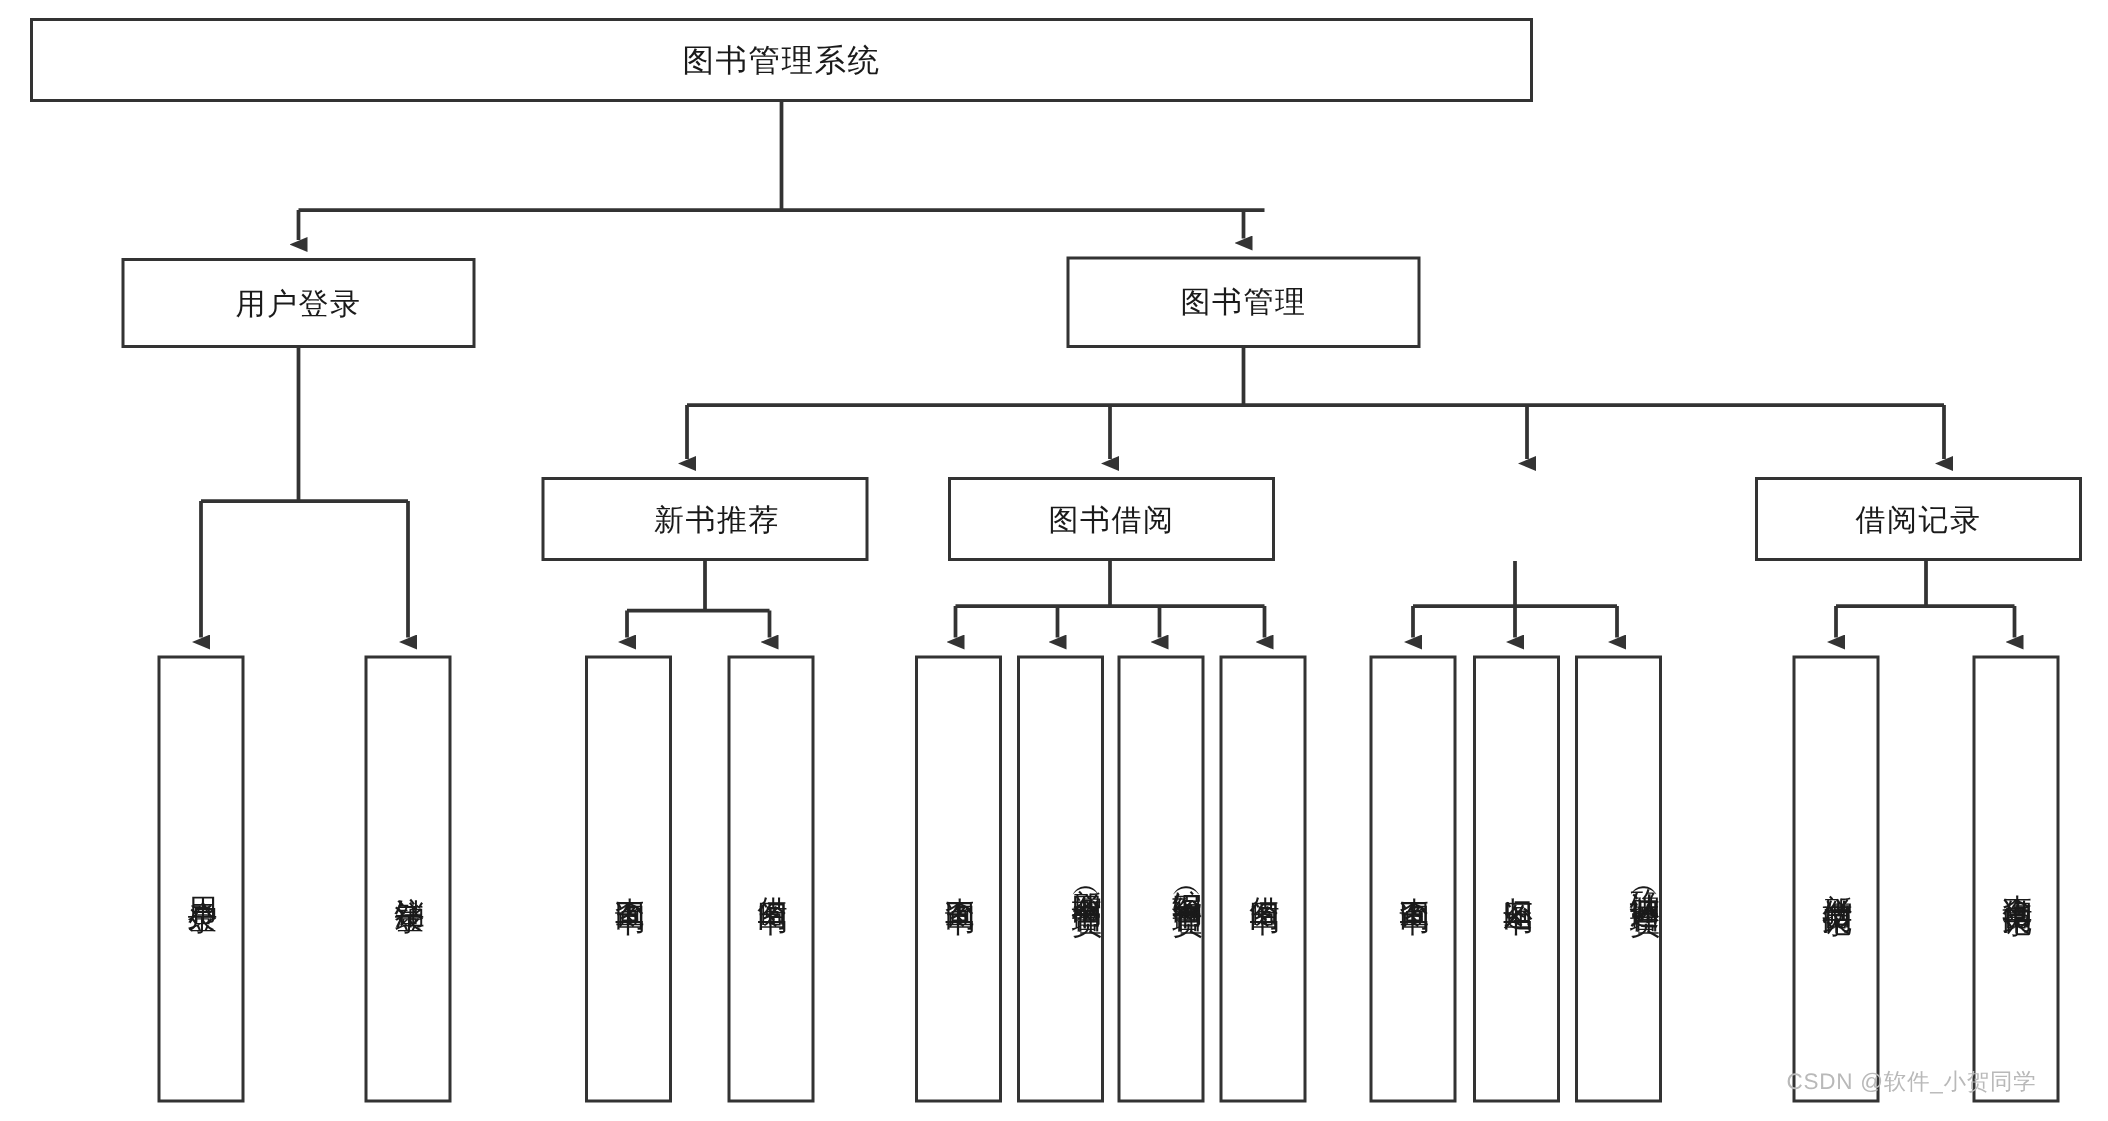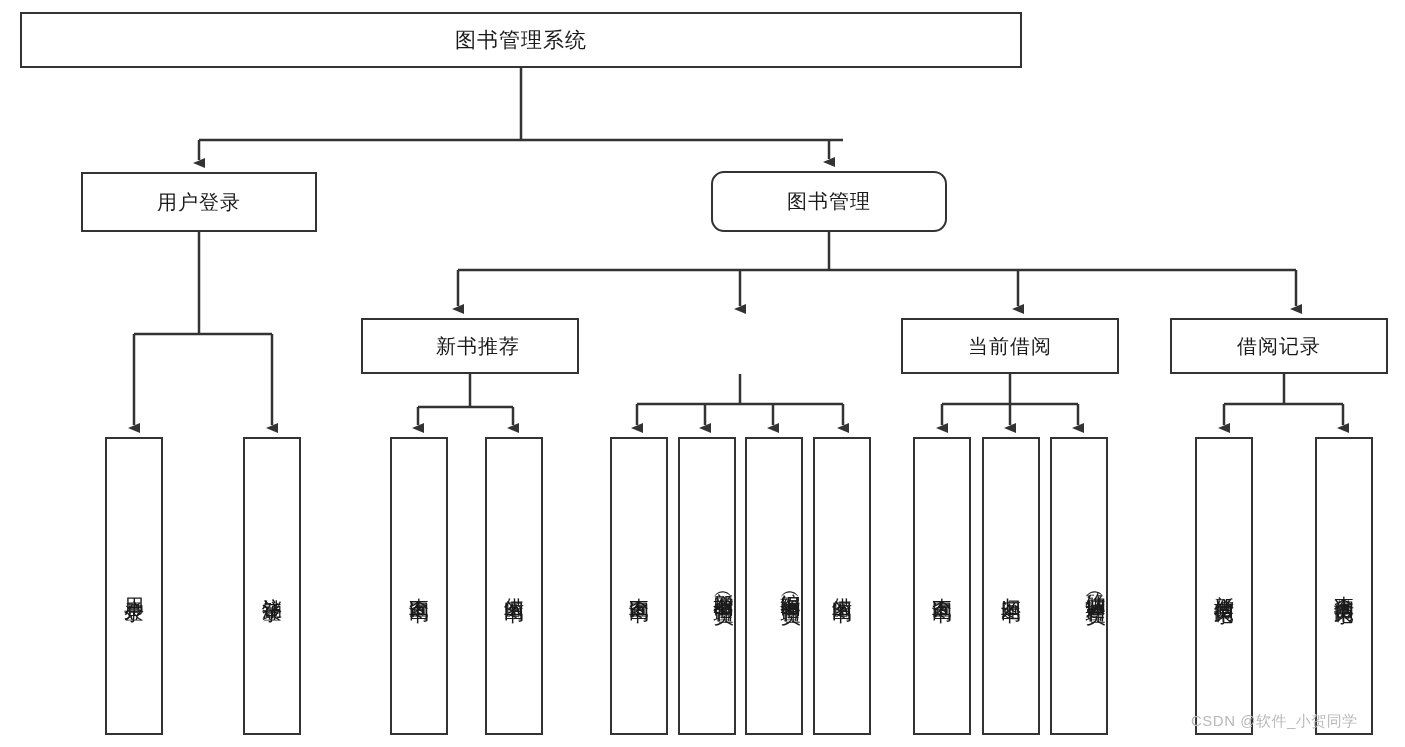--- a/index.html
+++ b/index.html
@@ -123,29 +123,29 @@
     </g>
   </svg>
 
   <div class="node level0" style="left:20px; top:12px; width:1002px; height:56px;font-family:Liberation Mono, monospace;">
     <span>图书管理系统</span>
   </div>
 
   <div class="node level1" style="left:81px; top:172px; width:236px; height:60px;">
     <span>用户登录</span>
   </div>
-  <div class="node level1" style="left:711px; top:171px; width:236px; height:61px;border-radius:13px;">
+  <div class="node level1" style="left:711px; top:171px; width:236px; height:61px;">
     <span>图书管理</span>
   </div>
 
   <div class="node level1" style="left:361px; top:318px; width:218px; height:56px;padding-left:16px;">
     <span>新书推荐</span>
   </div>
-  <div class="node level1" style="left:901px; top:318px; width:218px; height:56px;">
-    <span>当前借阅</span>
+  <div class="node level1" style="left:632px; top:318px; width:218px; height:56px;">
+    <span>图书借阅</span>
   </div>
   <div class="node level1" style="left:1170px; top:318px; width:218px; height:56px;">
     <span>借阅记录</span>
   </div>
 
   <div class="node leaf mid" style="left:105px; top:437px; width:58px; height:298px;">
     <span>用户登录</span>
   </div>
   <div class="node leaf mid" style="left:243px; top:437px; width:58px; height:298px;">
     <span>注销登录</span>

